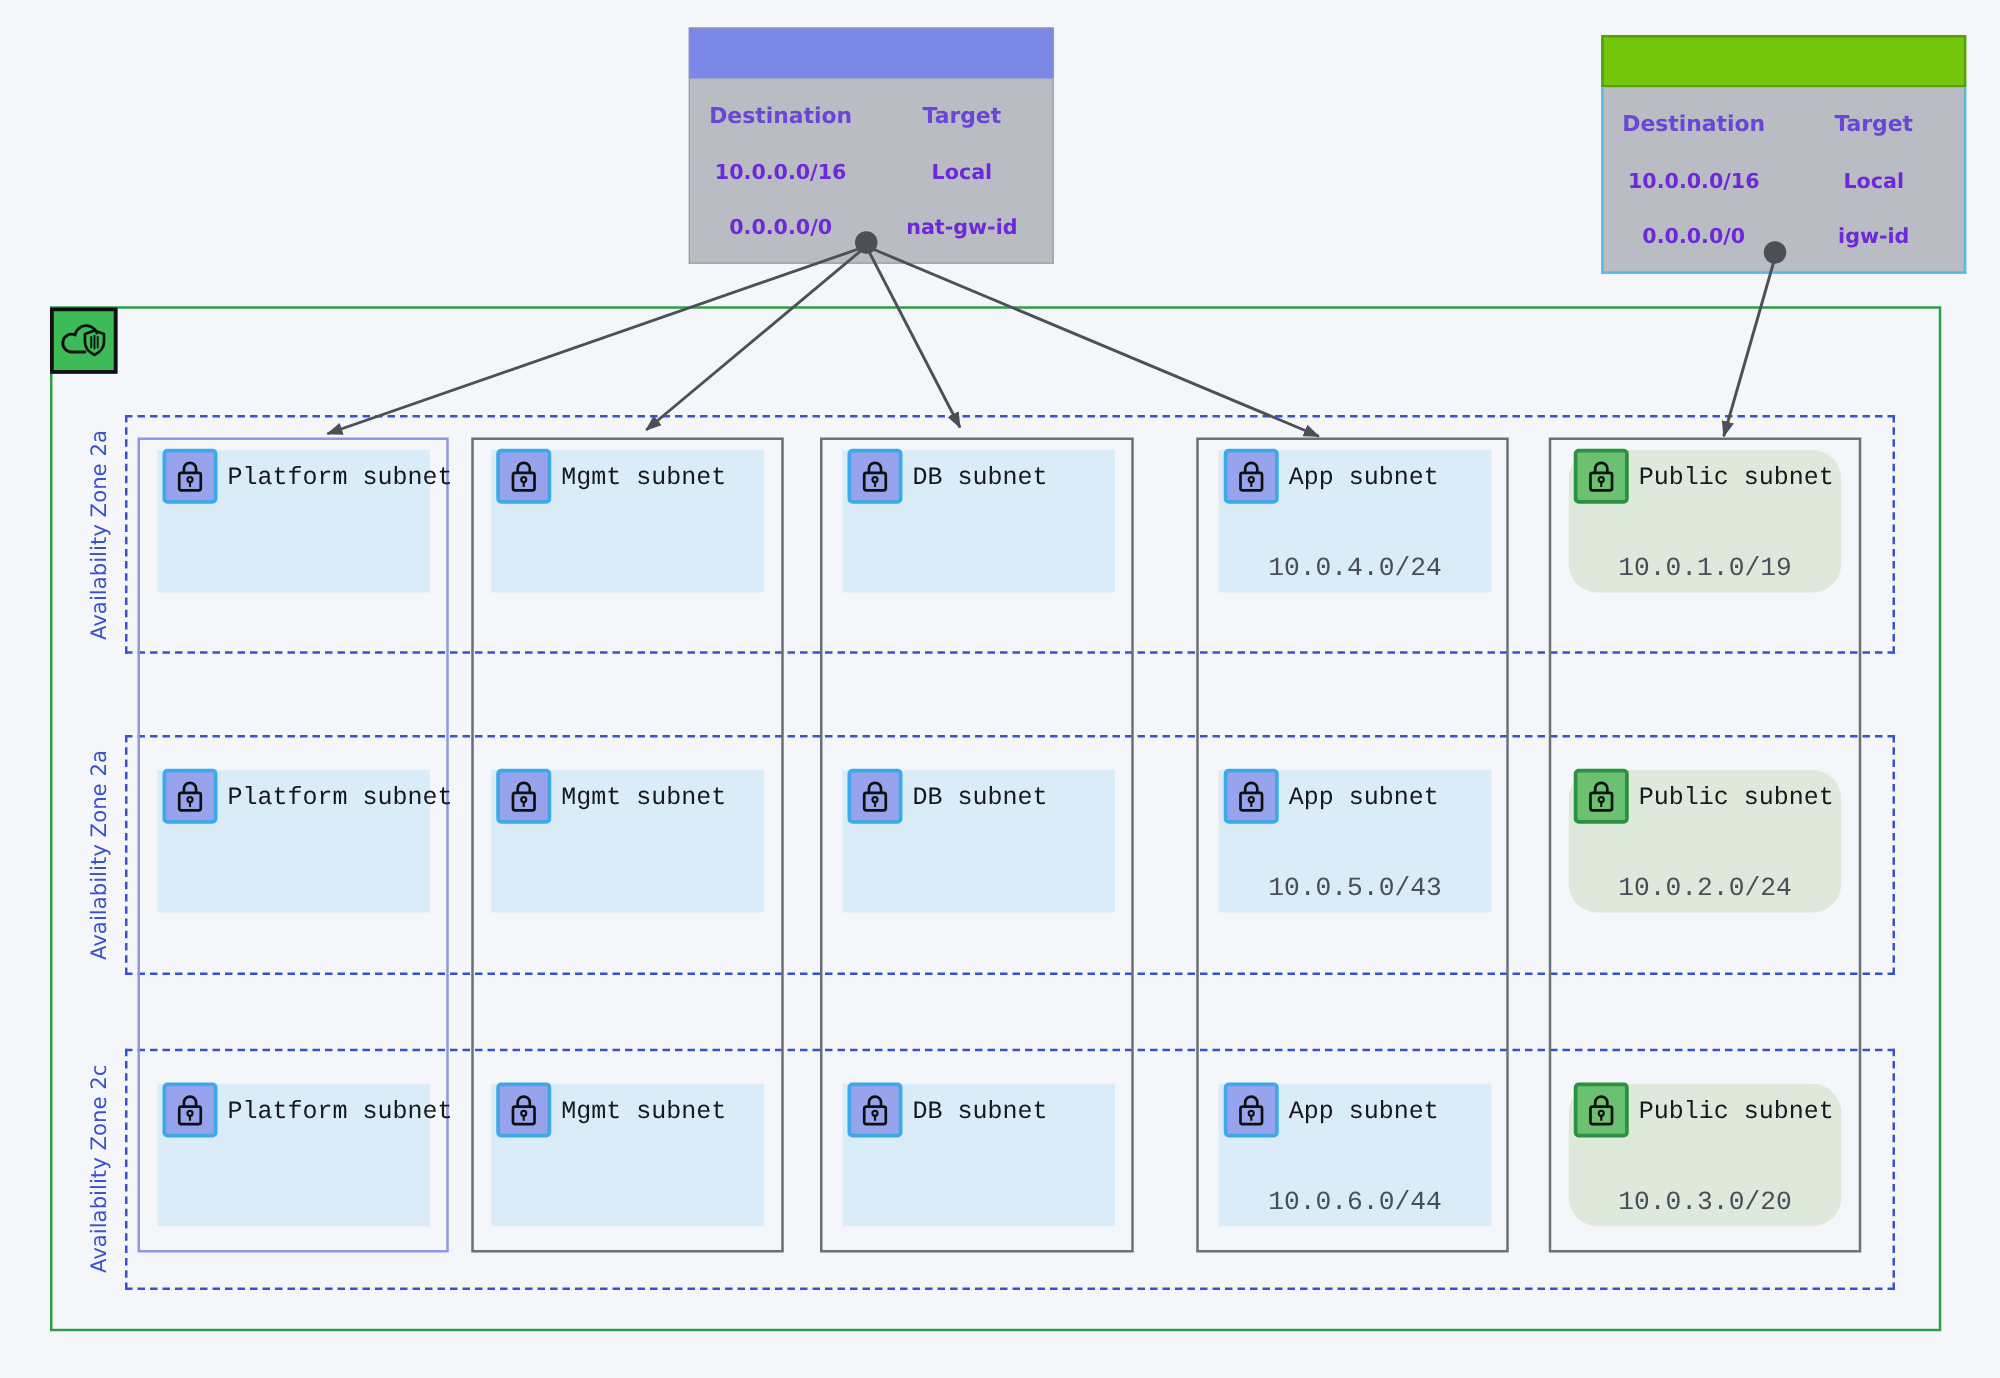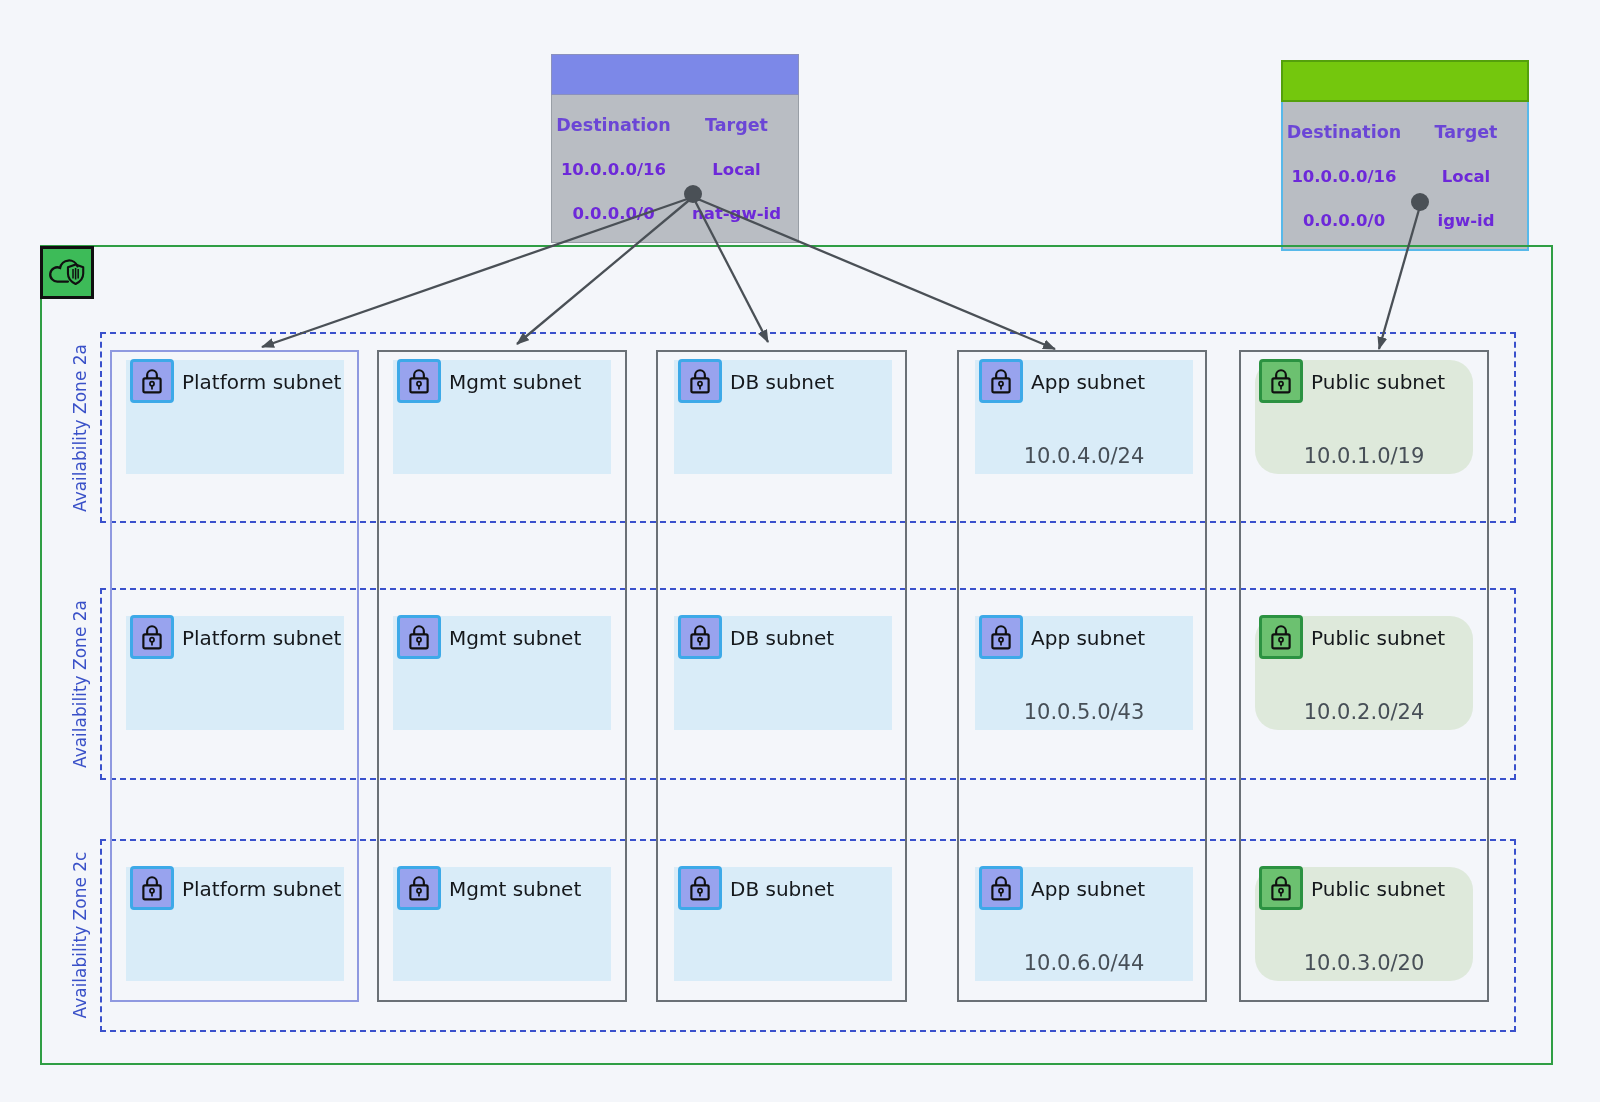--- a/index.html
+++ b/index.html
@@ -1,21 +1,21 @@
 <!DOCTYPE html>
 <html><head>
 <meta charset="utf-8">
 <style>
   html,body { margin:0; padding:0; background:#f4f6fa; }
   .canvas {
     position:relative; width:1600px; height:1102px; background:#f4f6fa;
     font-family:"DejaVu Sans", sans-serif; overflow:hidden;
   }
   
-  .rtable { position:absolute; width:248px;margin-top:32px; }
+  .rtable { position:absolute; width:292px; }
   .rt-private { left:551px; top:22px; }
   .rt-public  { left:1281px; top:28px; }
   .rt-header { height:41px; box-sizing:border-box; }
   .rt-private .rt-header { background:#7c88e8; border:1px solid #8a90bd; }
   .rt-public  .rt-header { background:#74c70d; border:2px solid #54a00c; height:42px; }
   .rt-body {
     height:133px; background:#b9bdc3; border:1px solid #989ea5; border-top:none;
     display:grid; grid-template-columns:1fr 1fr; grid-template-rows:1fr 1fr 1fr;
     padding:8px 0 6px; box-sizing:content-box;
   }
@@ -41,21 +41,21 @@
               text-align:center; font-size:17px; color:#3a51c8; white-space:nowrap;
               line-height:22px; }
   .az-label-1 { left:-16px; top:417px; width:191px; }
   .az-label-2 { left:-16px; top:673px; width:192px; }
   .az-label-3 { left:-17px; top:924px; width:193px; }
   
   .col { position:absolute; top:350px; height:652px; border:2px solid #6a7076;
          box-sizing:border-box; }
   .col-platform { border-color:#8f99e0; }
   
-  .cell { position:absolute; width:218px; height:114px; }
+  .cell { position:absolute; width:218px; height:114px;font-family:Liberation Mono, monospace; }
   .cell.private { background:#d9ecf8; }
   .cell.public  { background:#dee9db;border-radius:23px; }
   .lock { position:absolute; left:4px; top:-1px; width:44px; height:44px;
           border-radius:4px; box-sizing:border-box;
           display:flex; align-items:center; justify-content:center; }
   .private .lock { background:#98a3ee; border:3px solid #3da9e8; }
   .public  .lock { background:#6cc170; border:3px solid #2b9241; }
   .cell-label { position:absolute; left:56px; top:0; height:44px;
                 display:flex; align-items:center; font-size:20px; color:#15181c;
                 white-space:nowrap; }

